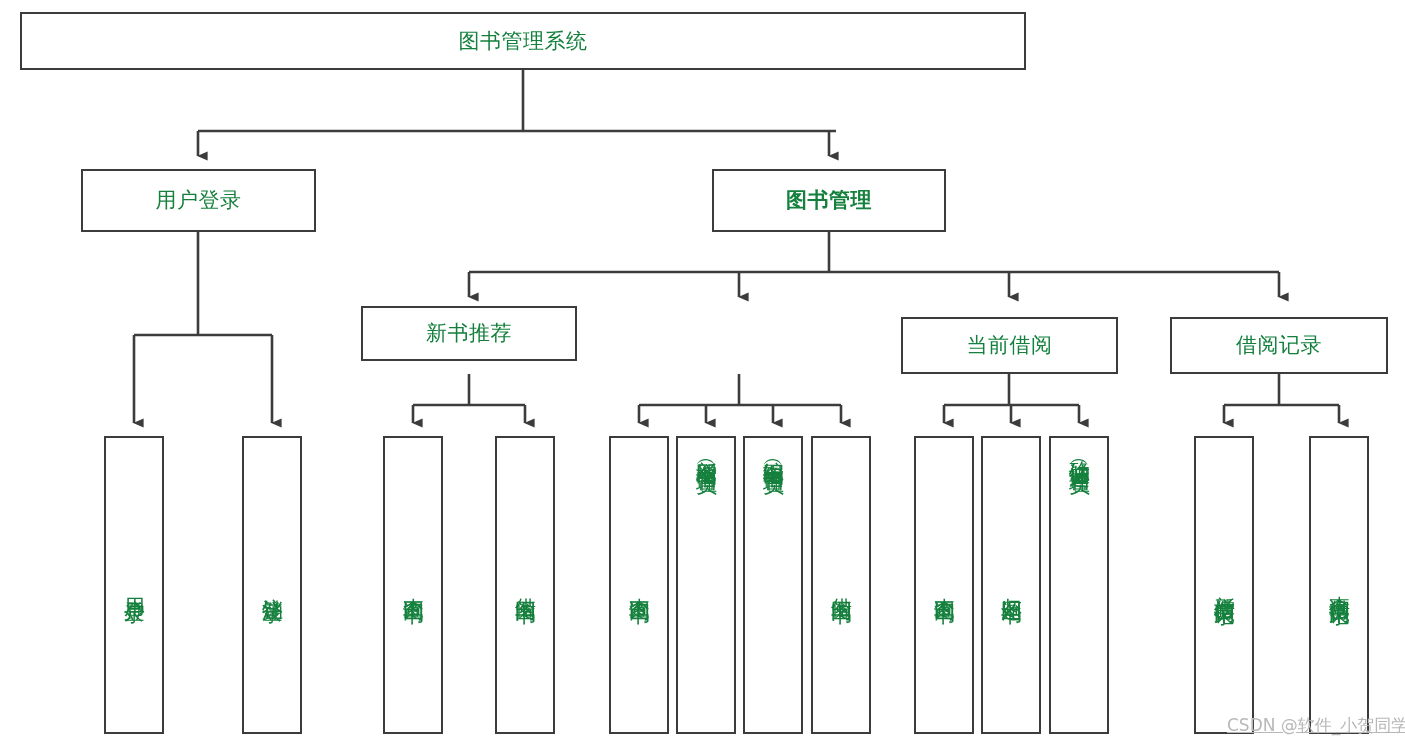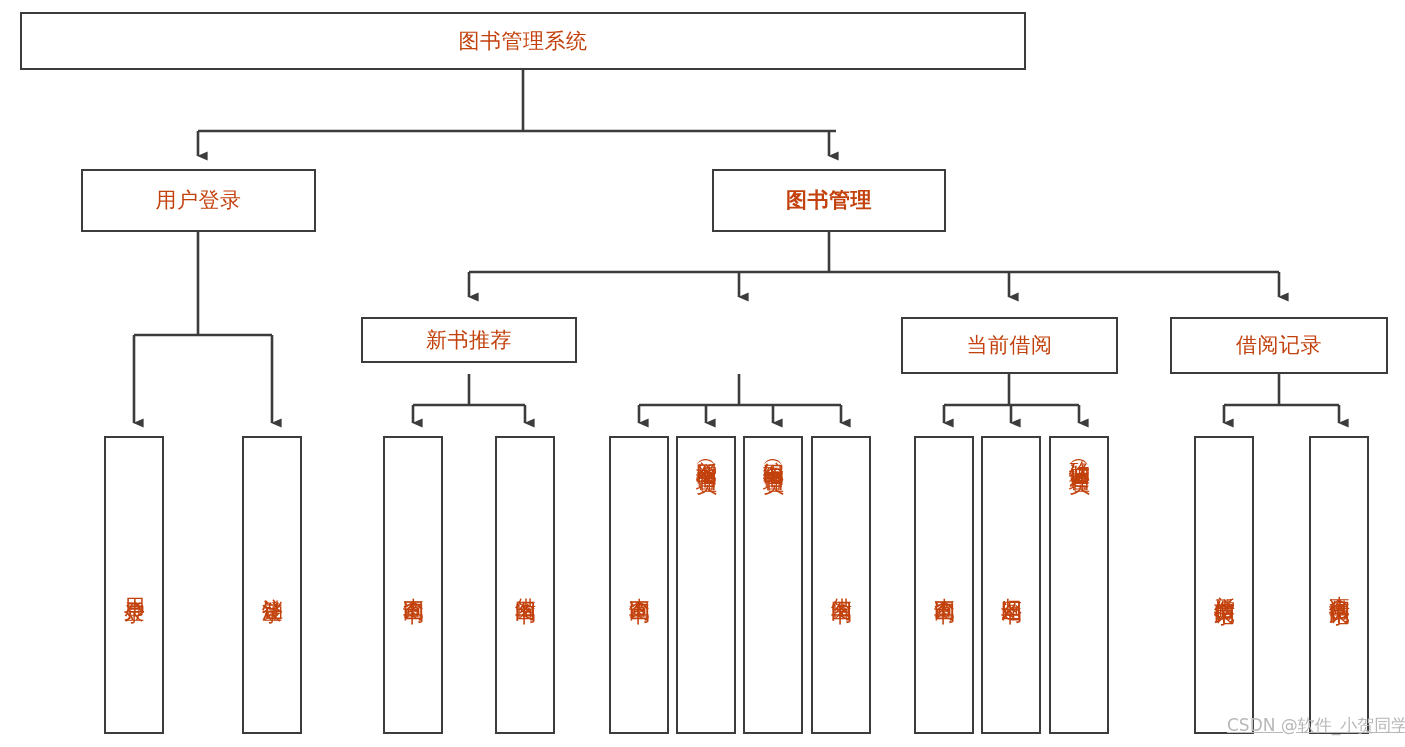--- a/index.html
+++ b/index.html
@@ -30,21 +30,21 @@
     position: absolute;
     box-sizing: border-box;
     background: #ffffff;
     border: 2px solid #3c3c3c;
     display: flex;
     align-items: center;
     justify-content: center;
     z-index: 2;
   }
   .node-label {
-    color: #c2410c;
+    color: #15803d;
     font-size: 21px;
     line-height: 1.18;
     letter-spacing: 0.5px;
     text-align: center;
     white-space: nowrap;
   }
   .node.vertical .node-label {
     writing-mode: vertical-rl;
     text-orientation: upright;
     letter-spacing: 2px;
@@ -130,21 +130,21 @@
     <span class="node-label">图书管理系统</span>
   </div>
 
   <div class="node" style="left:81px; top:169px; width:235px; height:63px;">
     <span class="node-label">用户登录</span>
   </div>
   <div class="node" style="left:712px; top:169px; width:234px; height:63px;font-weight:bold;">
     <span class="node-label">图书管理</span>
   </div>
 
-  <div class="node" style="left:361px; top:317px; width:216px; height:46px;">
+  <div class="node" style="left:361px; top:306px; width:216px; height:55px;">
     <span class="node-label">新书推荐</span>
   </div>
   <div class="node" style="left:1170px; top:317px; width:218px; height:57px;">
     <span class="node-label">借阅记录</span>
   </div>
   <div class="node" style="left:901px; top:317px; width:217px; height:57px;">
     <span class="node-label">当前借阅</span>
   </div>
 
   <div class="node vertical short" style="left:104px; top:436px; width:60px; height:298px;">

